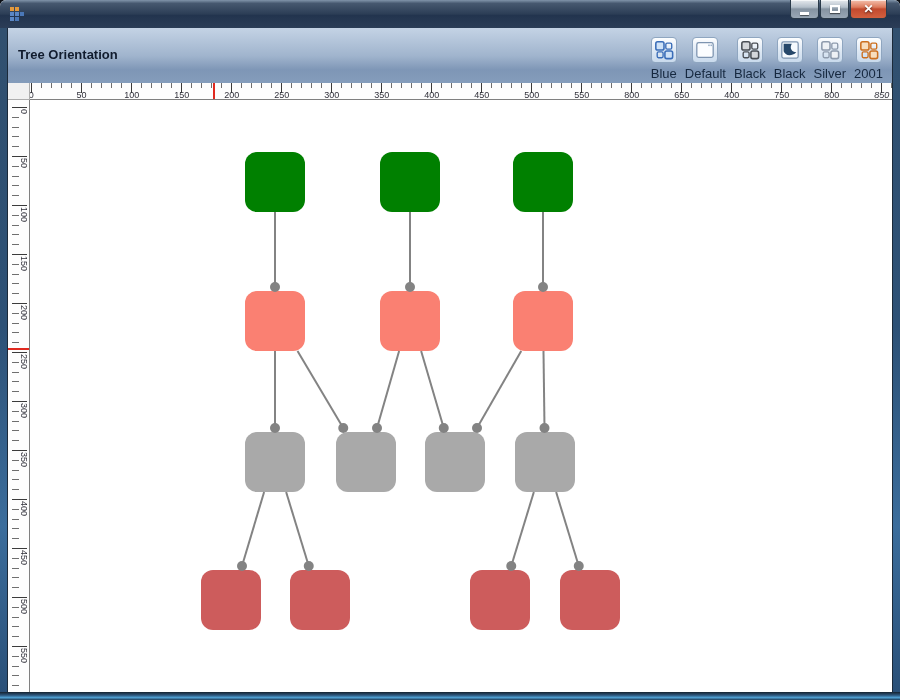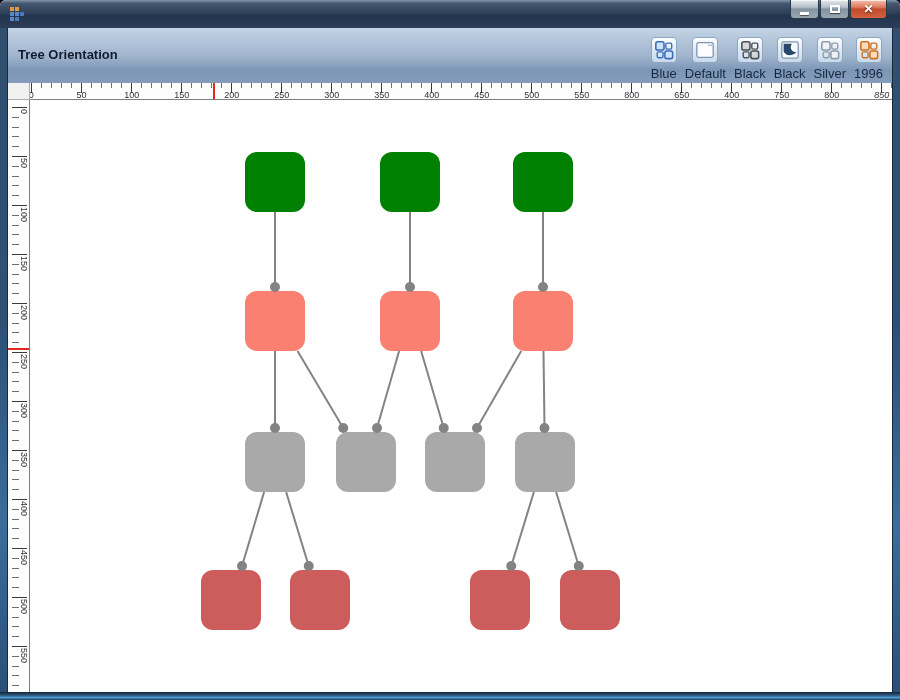--- a/index.html
+++ b/index.html
@@ -157,21 +157,21 @@
         </div>
         <div class="tbtn">
           <div class="tbtn-icon">
             <svg width="20" height="20" viewBox="0 0 22 22">
               <rect x="2" y="2" width="9" height="9" rx="2" fill="#f7ddbe" stroke="#cc6f1f" stroke-width="1.7"></rect>
               <rect x="13" y="3.5" width="6.5" height="6.5" rx="1.5" fill="none" stroke="#cc6f1f" stroke-width="1.5"></rect>
               <rect x="3.5" y="13" width="6.5" height="6.5" rx="1.5" fill="none" stroke="#cc6f1f" stroke-width="1.5"></rect>
               <rect x="12" y="12" width="8.5" height="8.5" rx="2" fill="#f7ddbe" stroke="#cc6f1f" stroke-width="1.7"></rect>
             </svg>
           </div>
-          <div class="tbtn-label">1996</div>
+          <div class="tbtn-label">2001</div>
         </div>
       </div>
   </div>
 
   <div class="workspace">
     <div class="ruler-corner"></div>
     <div class="hruler" id="hruler">
         <div class="tick-h major" style="left: 1px;"></div>
         <div class="label-h" style="left: 1px;">0</div>
         <div class="tick-h" style="left: 11px;"></div>

